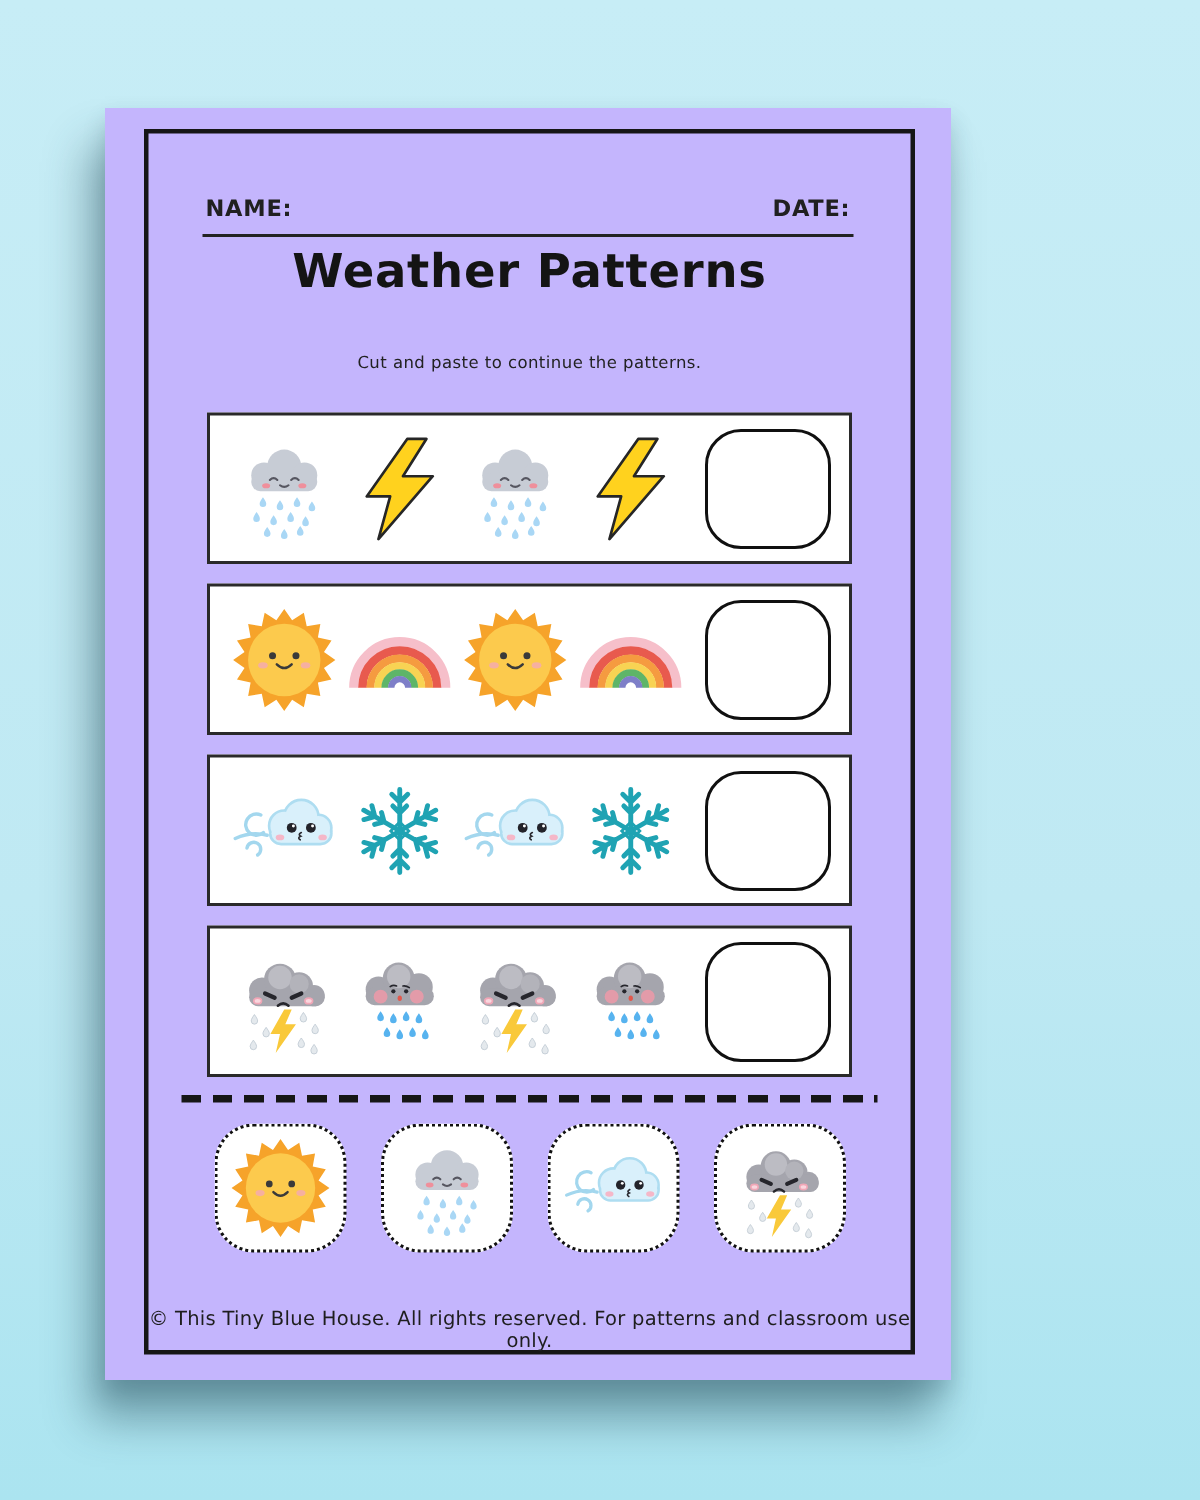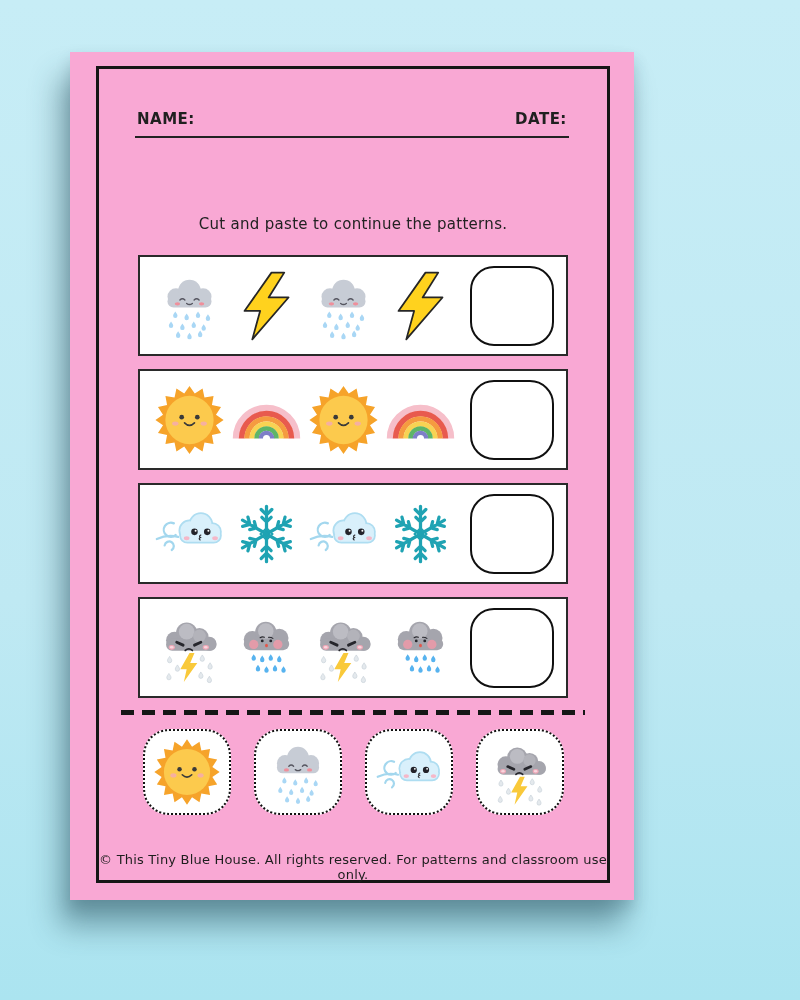--- a/index.html
+++ b/index.html
@@ -2,21 +2,21 @@
 <html><head>
 <meta charset="utf-8">
 <style>
   html,body{margin:0;padding:0;}
   body{
     width:800px;height:1000px;position:relative;overflow:hidden;
     background:linear-gradient(180deg,#c7edf6 0%,#bfe9f3 60%,#abe4f0 100%);
     font-family:"DejaVu Sans","Liberation Sans",sans-serif;color:#1c1c1c;
   }
   .paper{
-    position:absolute;left:70px;top:52px;width:564px;height:848px;background:#f9a8d4;
+    position:absolute;left:70px;top:72px;width:564px;height:848px;background:#c4b5fd;
     box-shadow:-10px 26px 28px rgba(30,70,85,.45),0 8px 14px rgba(30,70,85,.2);
   }
   .frame{
     position:absolute;left:26px;right:24px;top:14px;bottom:17px;
     border:3px solid #161616;
   }
   
   .header-line{
     position:absolute;top:39px;left:36px;right:38px;height:28px;
     border-bottom:2px solid #222;
@@ -25,21 +25,21 @@
     position:absolute;top:2px;font-size:15px;font-weight:700;letter-spacing:.5px;color:#202020;
   }
   .name-label{left:2px;}
   .date-label{left:380px;text-align:center;}
   .page-title{
     position:absolute;top:74px;left:0;right:0;text-align:center;
     font-size:31px;font-weight:800;letter-spacing:.5px;color:#141414;
   }
   .page-subtitle{
     position:absolute;top:146px;left:0;right:0;text-align:center;
-    font-size:15px;font-weight:500;letter-spacing:.3px;color:#222;
+    font-size:11px;font-weight:500;letter-spacing:.3px;color:#222;
   }
   
   .rows{
     position:absolute;top:186px;left:50%;transform:translateX(-50%);
     width:430px;display:flex;flex-direction:column;gap:13px;
   }
   .pattern-row{
     box-sizing:border-box;height:101px;border:2px solid #2a2a2a;background:#fff;
     display:flex;align-items:center;padding:0 12px 0 14px;
   }
@@ -236,20 +236,21 @@
 </svg>
 
 <div class="paper">
   <div class="frame">
 
     <div class="header-line">
       <span class="field-label name-label">NAME:</span>
       <span class="field-label date-label">DATE:</span>
     </div>
 
+    <div class="page-title">Weather Patterns</div>
     <div class="page-subtitle">Cut and paste to continue the patterns.</div>
 
     <div class="rows">
       <div class="pattern-row">
         <div class="row-icons">
             <svg class="wicon" viewBox="0 0 100 100">
               <use href="#sym-rain-cloud" xlink:href="#sym-rain-cloud"></use>
             </svg>
             <svg class="wicon" viewBox="0 0 100 100">
               <use href="#sym-lightning" xlink:href="#sym-lightning"></use>

